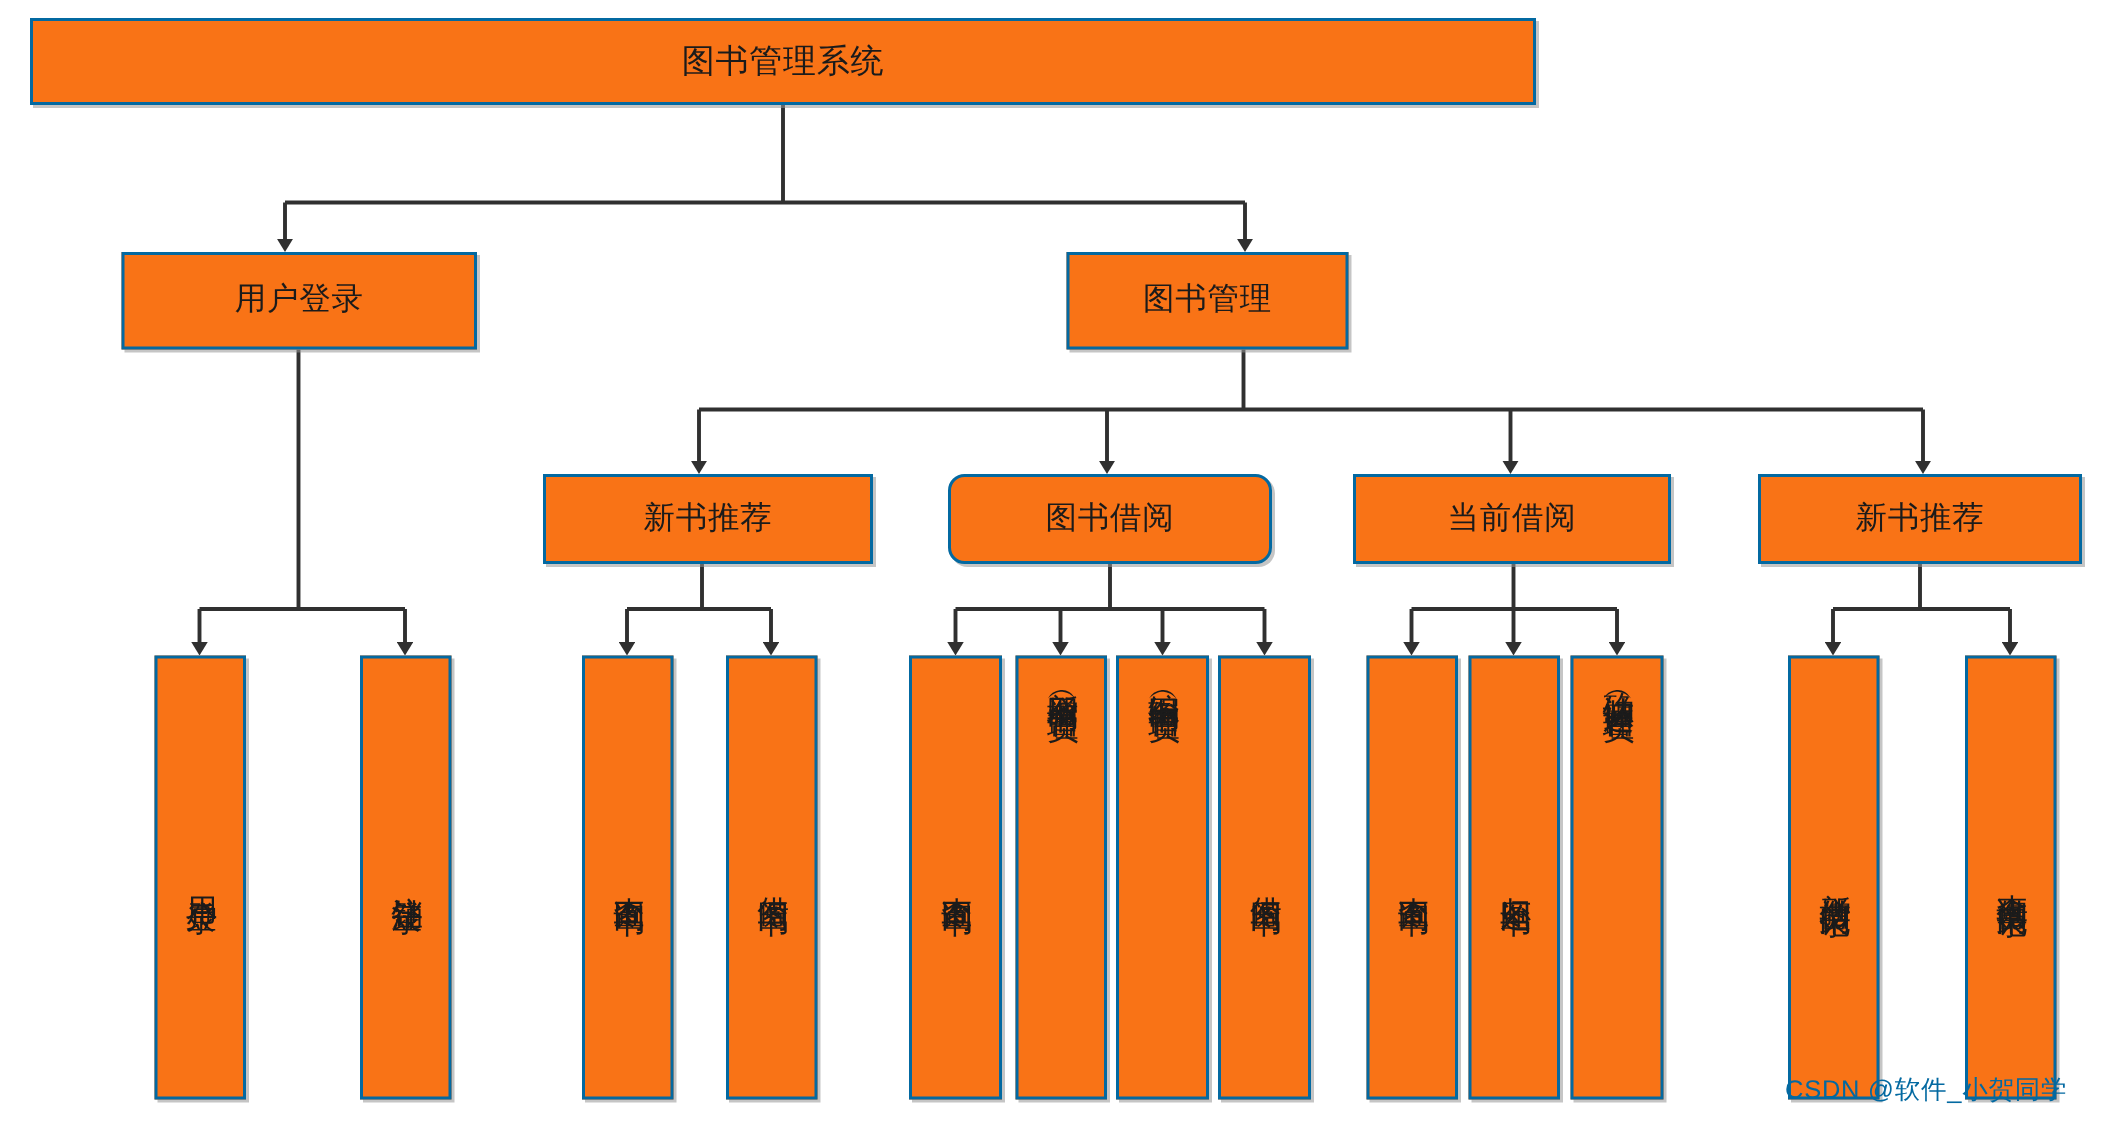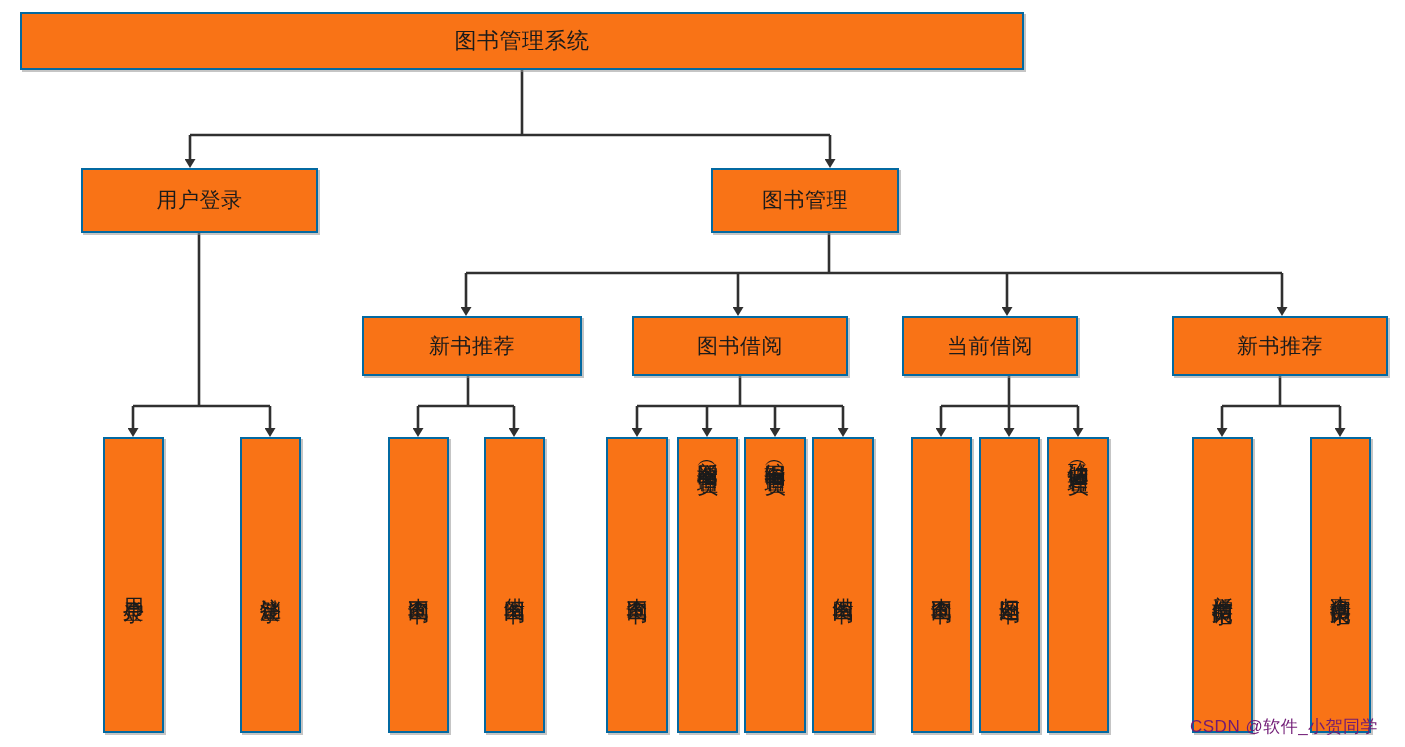--- a/index.html
+++ b/index.html
@@ -67,21 +67,21 @@
   }
   .node.vert.center {
     align-items: center;
     padding-top: 0;
   }
   #watermark {
     position: absolute;
     left: 1190px;
     top: 715px;
     font-size: 17px;
-    color: #701a75;
+    color: #0369a1;
     white-space: nowrap;
     z-index: 5;
     letter-spacing: 0.5px;
   }
 </style>
 </head>
 <body>
 
 <div id="diagram-root">
 
@@ -142,24 +142,24 @@
   <div class="node horiz" style="left:81px; top:168px; width:237px; height:65px;">
     <span class="label">用户登录</span>
   </div>
   <div class="node horiz" style="left:711px; top:168px; width:188px; height:65px;">
     <span class="label">图书管理</span>
   </div>
 
   <div class="node horiz" style="left:362px; top:316px; width:220px; height:60px;">
     <span class="label">新书推荐</span>
   </div>
-  <div class="node horiz" style="left:632px; top:316px; width:216px; height:60px;">
+  <div class="node horiz" style="left:632px; top:316px; width:216px; height:60px;border-radius:11px;">
     <span class="label">图书借阅</span>
   </div>
-  <div class="node horiz" style="left:902px; top:316px; width:176px; height:60px;">
+  <div class="node horiz" style="left:902px; top:316px; width:212px; height:60px;">
     <span class="label">当前借阅</span>
   </div>
   <div class="node horiz" style="left:1172px; top:316px; width:216px; height:60px;">
     <span class="label">新书推荐</span>
   </div>
 
   <div class="node vert center" style="left:103px; top:437px; width:61px; height:296px;">
     <span class="label">用户登录</span>
   </div>
   <div class="node vert center" style="left:240px; top:437px; width:61px; height:296px;">

